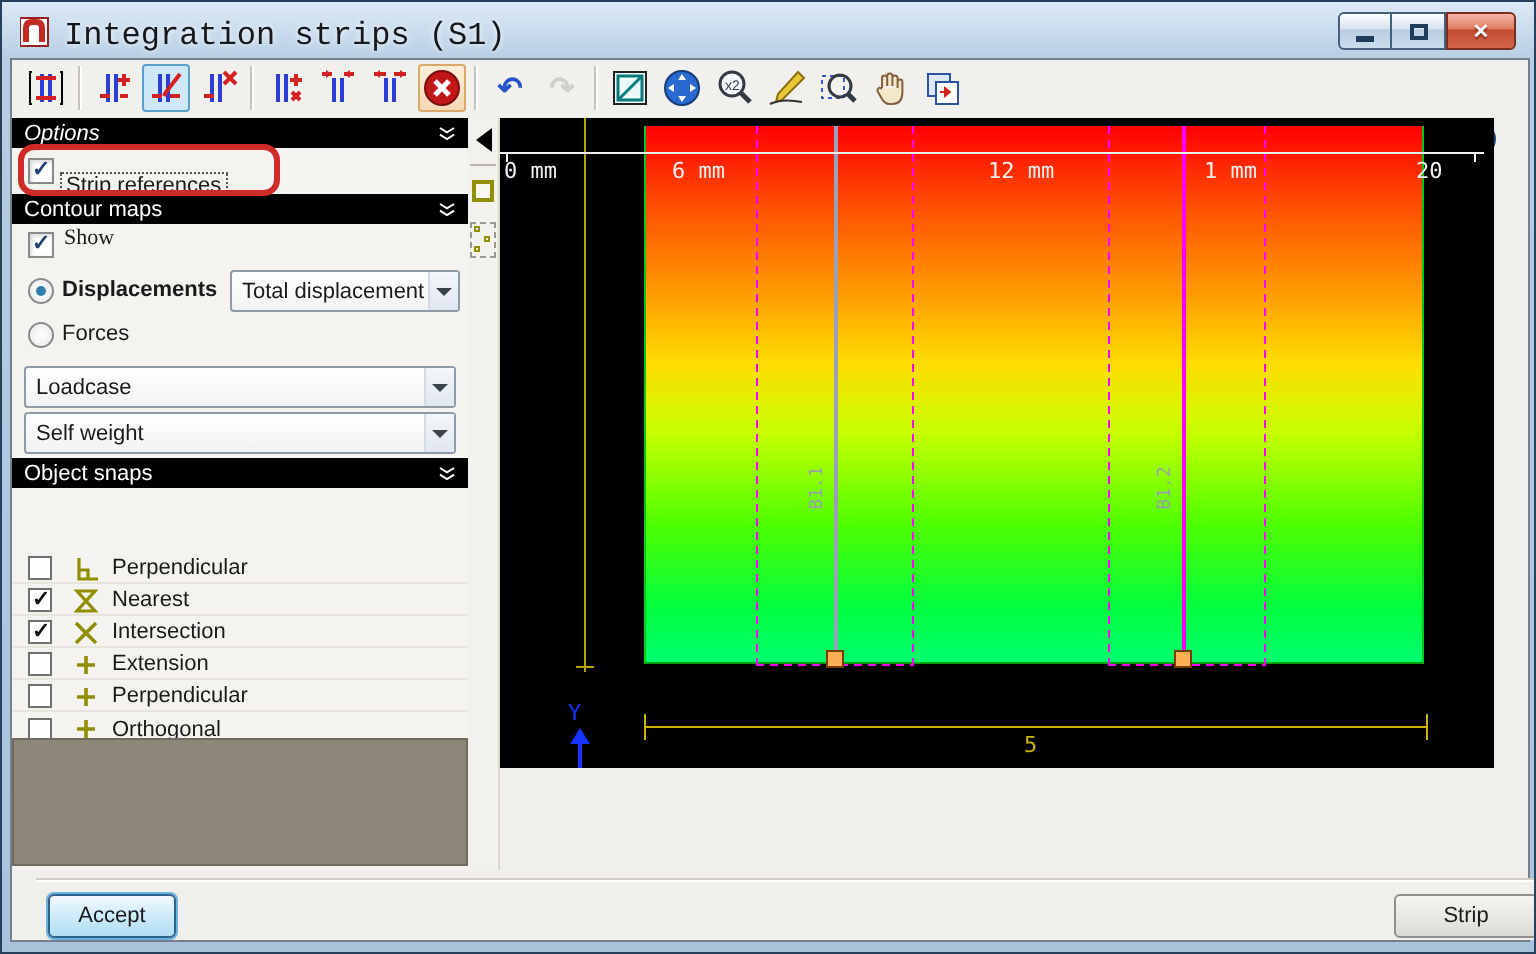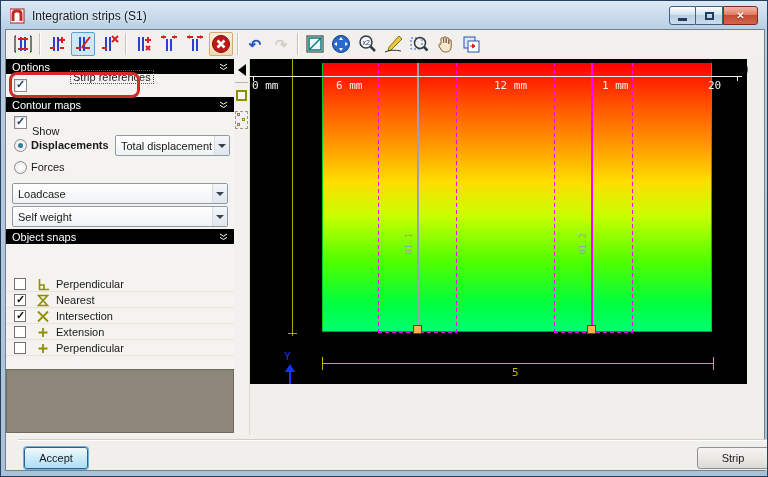--- a/index.html
+++ b/index.html
@@ -2,21 +2,21 @@
 <html><head>
 <meta charset="utf-8">
 <style>
   * { margin:0; padding:0; box-sizing:border-box; }
   body { font-family:"Liberation Sans", sans-serif; background:#888; }
   .window { position:relative; width:768px; height:477px; background:linear-gradient(#dce9f6, #b6cde3 30px, #a9c2da); border:1px solid #27415c; overflow:hidden; }
 
   
   .titlebar { position:absolute; left:1px; top:1px; right:1px; height:27px; }
   .app-icon { position:absolute; left:8px; top:6px; width:16px; height:16px; }
-  .title-text { position:absolute; left:30px; top:7px; font-size:12px; color:#15191d; text-shadow:0 0 3px #fff; }
+  .title-text { position:absolute; left:30px; top:7px; font-size:16px; color:#15191d; text-shadow:0 0 3px #fff;font-family:Liberation Mono, monospace; }
   .winbtns { position:absolute; right:8px; top:4px; display:flex; }
   .wbtn { width:27px; height:19px; border:1px solid #44617e; background:linear-gradient(#fdfeff,#d4e2ef 45%,#b9cde1 46%,#cadcec); display:flex; align-items:center; justify-content:center; font-size:10px; color:#1e3c5a; }
   .wbtn.min { border-radius:3px 0 0 3px; }
   .wbtn.max { border-left:none; }
   .wbtn.close { width:35px; border-radius:0 3px 3px 0; border-color:#7c2d1e; background:linear-gradient(#f6b5a4,#e07b62 45%,#c44b33 46%,#d2664c); color:#fff; font-weight:bold; text-shadow:0 1px 1px #7a2315; }
   .minglyph { width:9px; height:3px; background:#1e3c5a; margin-top:7px; }
   .maxglyph { width:9px; height:8px; border:2px solid #1e3c5a; }
 
   
   .client { position:absolute; left:4px; top:28px; width:760px; height:442px; background:#f0efeb; border:1px solid #75808c; }
@@ -226,38 +226,38 @@
           <path d="M9 12 H14 M14 12 l-2.5 -2 v4 z" fill="#d42222" stroke="#d42222"></path>
         </svg>
       </div>
     </div>
     <div class="help-btn">
         <span>?</span>
       </div>
 
     <div class="sidebar">
 
-      <div class="hdr" style="top:0;">
+      <div class="hdr" style="top:0;font-style:italic;">
         <span>Options</span>
         <svg class="chev" width="9" height="8" viewBox="0 0 9 8">
             <path d="M1 1 L4.5 3.2 L8 1 M1 4.3 L4.5 6.5 L8 4.3" stroke="#fff" fill="none"></path>
           </svg>
       </div>
       <span class="chkbox checked" style="left:8px; top:20px;"></span>
-      <span class="lbl focus-dotted" style="left:25px; top:12px;margin-left:40px;">Strip references</span>
+      <span class="lbl focus-dotted" style="left:25px; top:28px;">Strip references</span>
       <div class="annotation"></div>
 
       <div class="hdr" style="top:38px;">
         <span>Contour maps</span>
         <svg class="chev" width="9" height="8" viewBox="0 0 9 8">
             <path d="M1 1 L4.5 3.2 L8 1 M1 4.3 L4.5 6.5 L8 4.3" stroke="#fff" fill="none"></path>
           </svg>
       </div>
       <span class="chkbox checked" style="left:8px; top:57px;"></span>
-      <span class="lbl" style="left:26px; top:66px;">Show</span>
+      <span class="lbl" style="left:26px; top:54px;font-family:Liberation Serif, serif;">Show</span>
 
       <span class="radio selected" style="left:8px; top:80px;"></span>
       <span class="lbl" style="left:25px; top:80px; font-weight:bold;">Displacements</span>
       <div class="dd" style="left:109px; top:76px; width:115px;">
         <span>Total displacement</span>
         <span class="ddarrow">
             <i></i>
           </span>
       </div>
       <span class="radio" style="left:8px; top:102px;"></span>
@@ -310,20 +310,27 @@
             <path d="M2 1.5 L12 11.5 M12 1.5 L2 11.5" stroke="#8f8f00" stroke-width="1.8"></path>
           </svg>
         <span class="slabel">Intersection</span>
       </div>
       <div class="snaprow" style="top:282px;">
         <span class="chk2"></span>
         <svg class="sicon" viewBox="0 0 14 13">
             <path d="M7 2 V11 M2.5 6.5 H11.5" stroke="#8f8f00" stroke-width="1.8"></path>
           </svg>
         <span class="slabel">Perpendicular</span>
+      </div>
+      <div class="snaprow" style="top:298px; border-bottom:none;">
+        <span class="chk2"></span>
+        <svg class="sicon" viewBox="0 0 14 13">
+            <path d="M7 2 V11 M2.5 6.5 H11.5" stroke="#8f8f00" stroke-width="1.8"></path>
+          </svg>
+        <span class="slabel">Orthogonal</span>
       </div>
 
       <div class="gray-area"></div>
     </div>
 
     <div class="cstrip">
       <span class="coll-tri"></span>
       <span class="cstrip-div"></span>
       <span class="olive-sq"></span>
       <span class="grid-ic">

